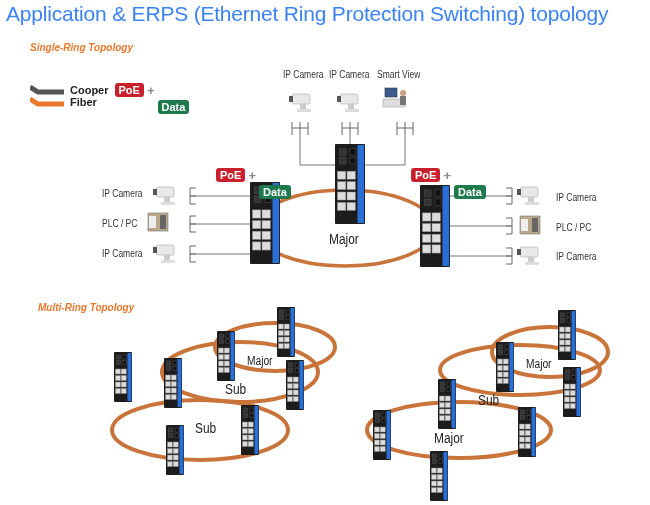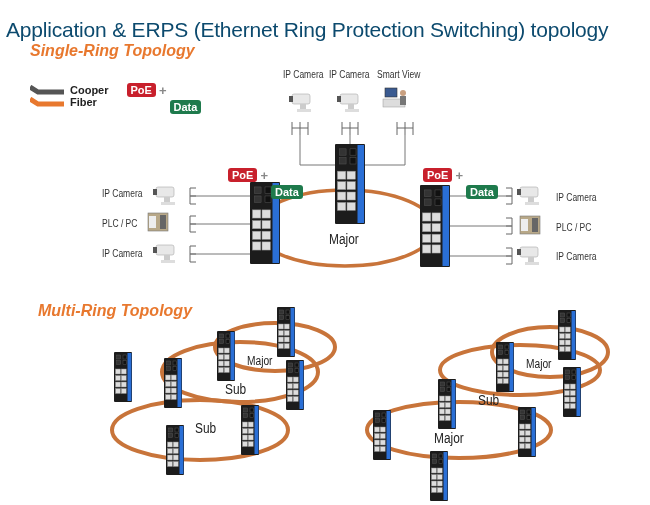--- a/index.html
+++ b/index.html
@@ -1,21 +1,21 @@
 <!DOCTYPE html>
 <html><head>
 <meta charset="utf-8">
 <style>
   html,body{margin:0;padding:0;background:#fff;}
   body{width:650px;height:505px;position:relative;overflow:hidden;font-family:"Liberation Sans",sans-serif;}
-  .title{position:absolute;left:6px;top:18px;font-size:21px;color:#0c4a6e;white-space:nowrap;letter-spacing:-0.2px;}
-  .section{position:absolute;font-size:16px;font-weight:bold;font-style:italic;color:#e8782e;}
+  .title{position:absolute;left:6px;top:2px;font-size:21px;color:#3b82f6;white-space:nowrap;letter-spacing:-0.2px;}
+  .section{position:absolute;font-size:10px;font-weight:bold;font-style:italic;color:#e8782e;}
   .legend-row{position:absolute;display:flex;align-items:center;font-size:11px;font-weight:bold;color:#222;}
   .badge{display:inline-block;color:#fff;font-weight:bold;font-size:11px;padding:0 4px;border-radius:3px;line-height:14px;}
-  .poe{background:#c8202c;margin-left:12px;}
+  .poe{background:#c8202c;}
   .data{background:#1e7a4c;margin-top:34px;}
   .plus{color:#888;font-weight:bold;margin:0 3px;font-size:13px;}
   .badge-group{position:absolute;display:flex;align-items:center;}
   .lbl{position:absolute;font-size:10px;color:#333;font-family:"Liberation Sans",sans-serif;white-space:nowrap;transform:scaleX(0.85);transform-origin:left;}
   .ringlbl{position:absolute;font-size:14px;color:#222;transform:scaleX(0.85);transform-origin:left;}
   .ringlbl.s{font-size:12px;}
   svg{position:absolute;left:0;top:0;}
 </style>
 </head>
 <body>

